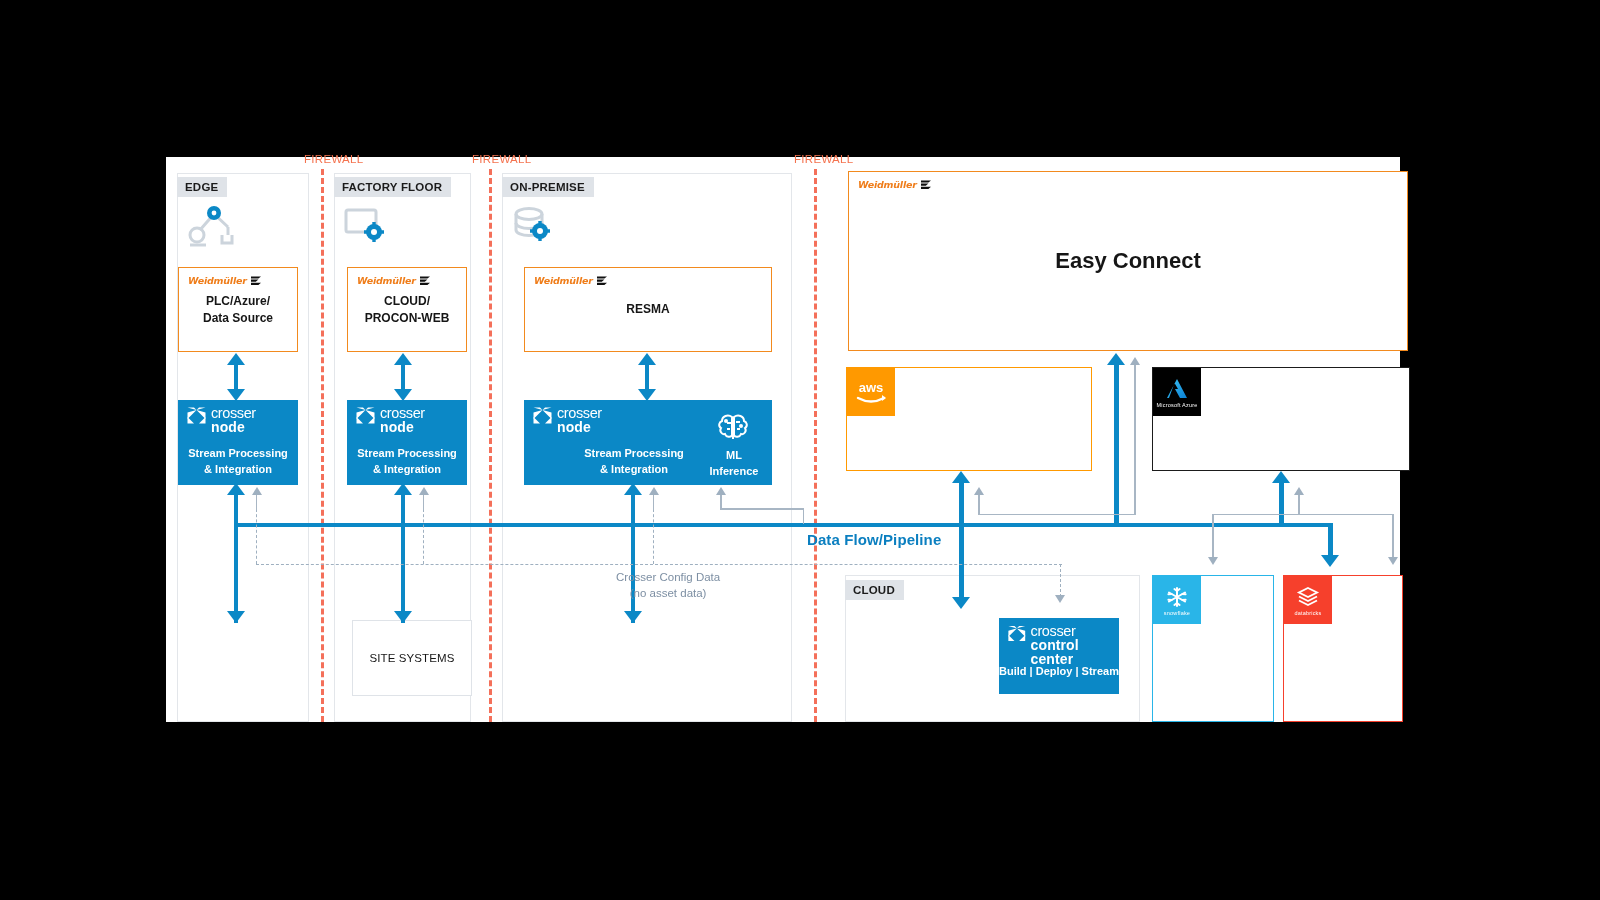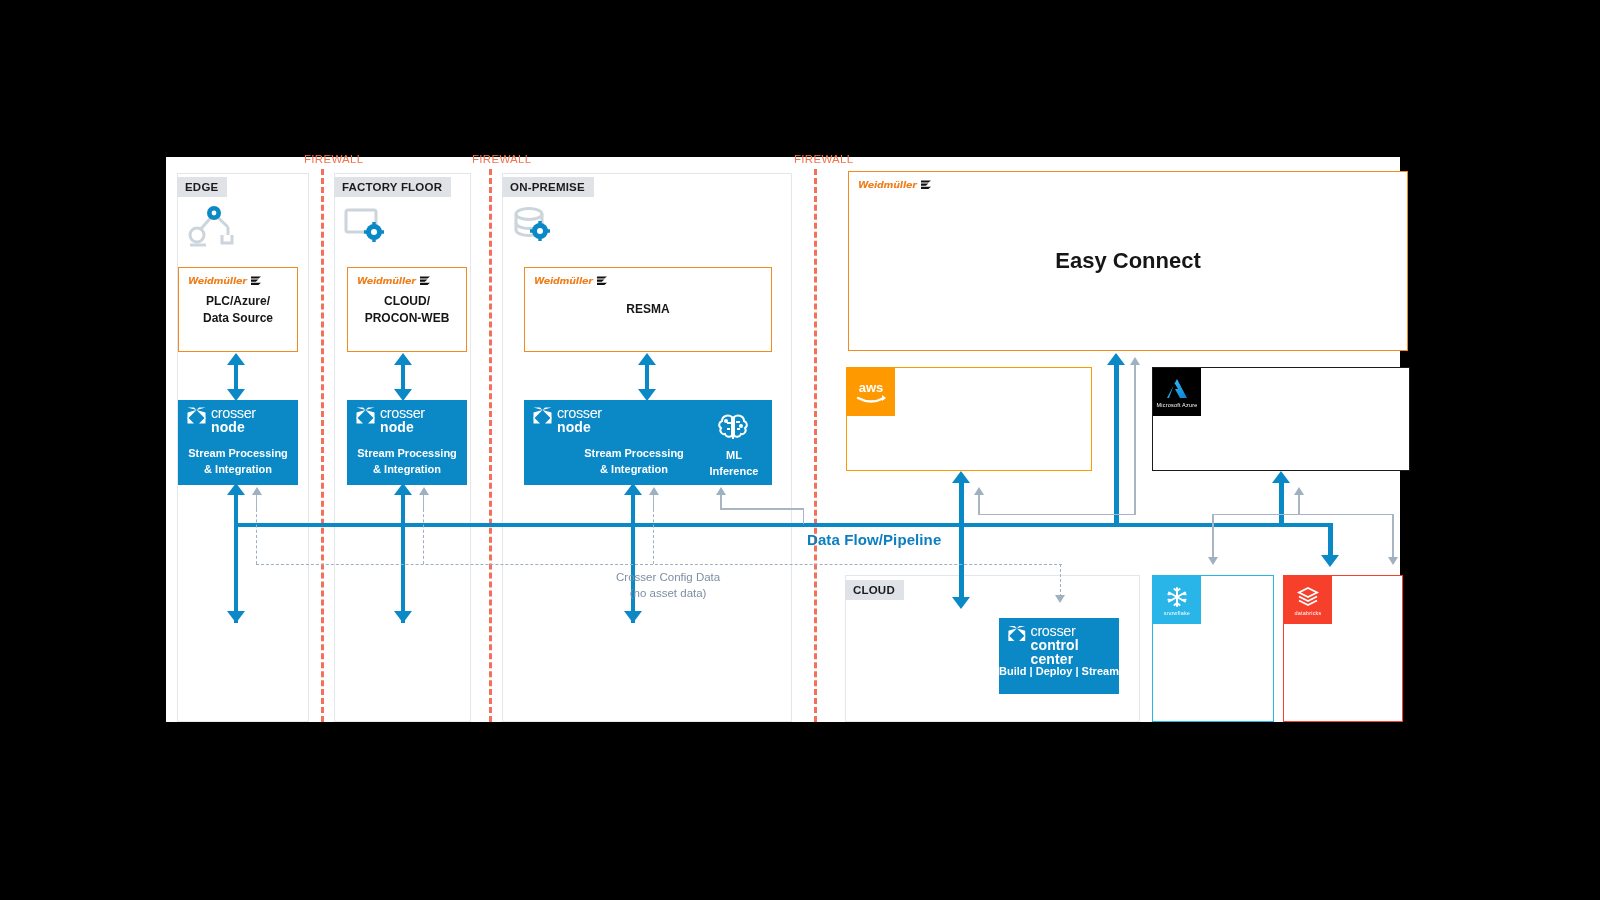--- a/index.html
+++ b/index.html
@@ -285,20 +285,23 @@
       </svg>
       <span class="cr-word">
         <span class="w1">crosser</span>
         <span class="w2">control center</span>
       </span>
     </div>
     <div class="cr-text" style="left:0; right:0; top:46px;">Build | Deploy | Stream</div>
   </div>
 
 
+  <div class="plain-box" style="left:186px; top:463px; width:120px; height:76px;">
+    <div class="t">SITE SYSTEMS</div>
+  </div>
 
 
 
   <div class="vendor" style="left:680px; top:210px; width:246px; height:104px; border:1.6px solid #ff9900;">
     <div class="badge" style="width:48px; height:48px; background:#ff9900;">
       <svg width="38" height="28" viewBox="0 0 38 28">
         <text x="19" y="14" font-family="Liberation Sans, sans-serif" font-size="13" font-weight="bold" fill="#fff" text-anchor="middle">aws</text>
         <path d="M6 20 q13 7 26 0" stroke="#fff" stroke-width="2.4" fill="none" stroke-linecap="round"></path>
         <path d="M30 17 l4 3 l-4 3 z" fill="#fff"></path>
       </svg>

